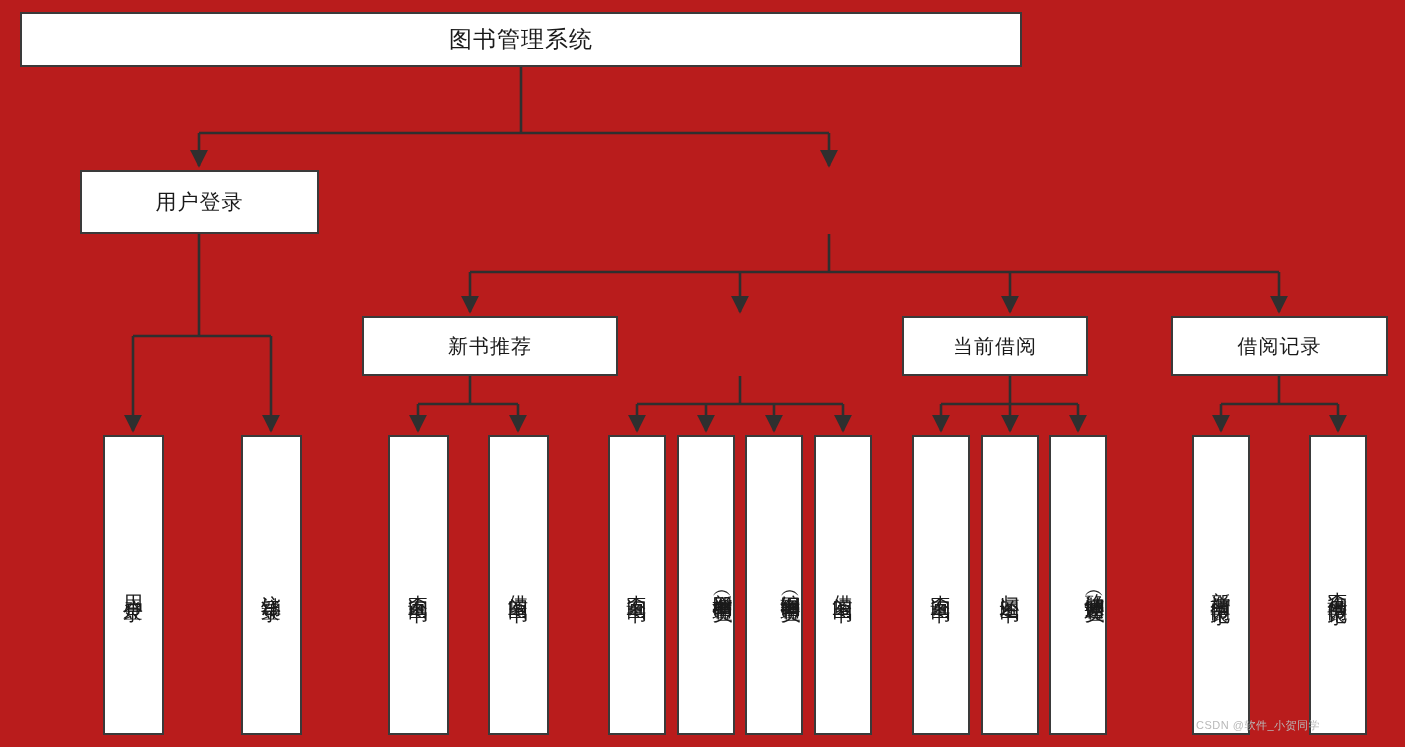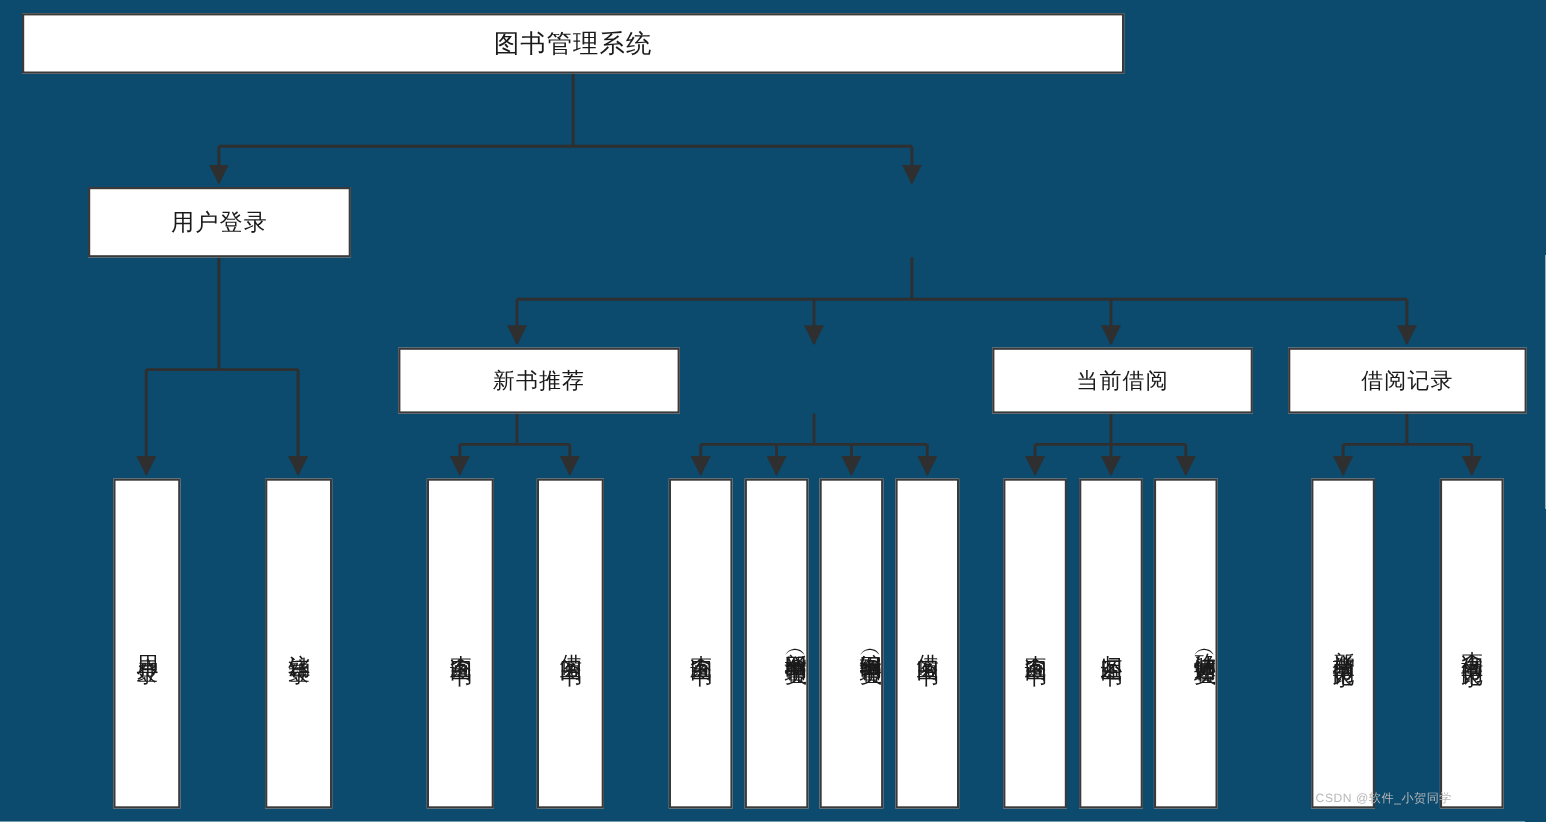--- a/index.html
+++ b/index.html
@@ -7,21 +7,21 @@
     padding: 0;
     background: #ffffff;
   }
   body {
     font-family: "Liberation Sans", "DejaVu Sans", sans-serif;
   }
   #canvas {
     position: relative;
     width: 1405px;
     height: 747px;
-    background: #0c4a6e;
+    background: #b91c1c;
     overflow: hidden;
   }
   svg.wires {
     position: absolute;
     left: 0;
     top: 0;
     width: 1405px;
     height: 747px;
     pointer-events: none;
   }
@@ -134,21 +134,21 @@
   <div class="node node-l2" style="left:80px; top:170px; width:239px; height:64px;">
     <span>用户登录</span>
   </div>
 
 
   <div class="node node-l3" style="left:362px; top:316px; width:256px; height:60px;">
     <span>新书推荐</span>
   </div>
 
 
-  <div class="node node-l3" style="left:902px; top:316px; width:237px; height:60px;">
+  <div class="node node-l3" style="left:902px; top:316px; width:186px; height:60px;">
     <span>当前借阅</span>
   </div>
 
   <div class="node node-l3" style="left:1171px; top:316px; width:217px; height:60px;">
     <span>借阅记录</span>
   </div>
 
   <div class="node node-leaf" style="left:103px; top:435px; width:61px; height:300px;">
     <span>用户登录</span>
   </div>

